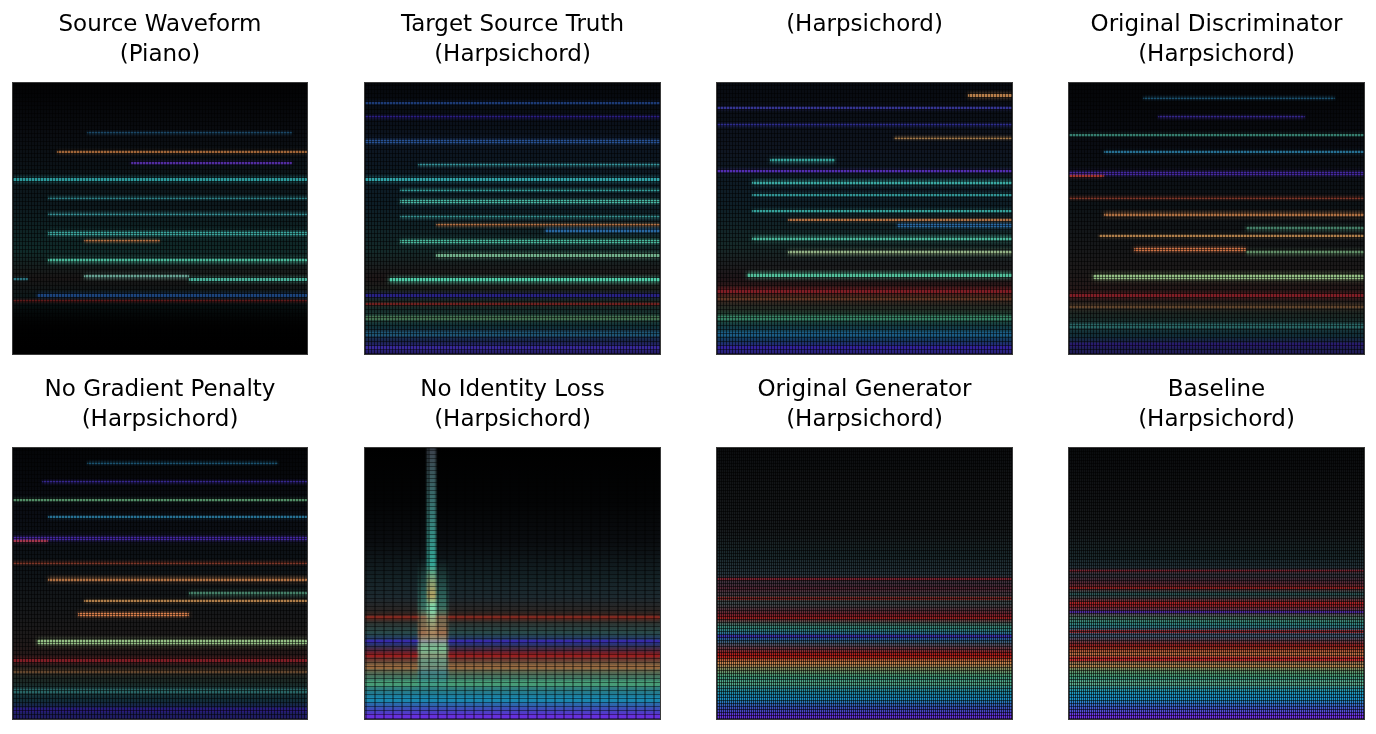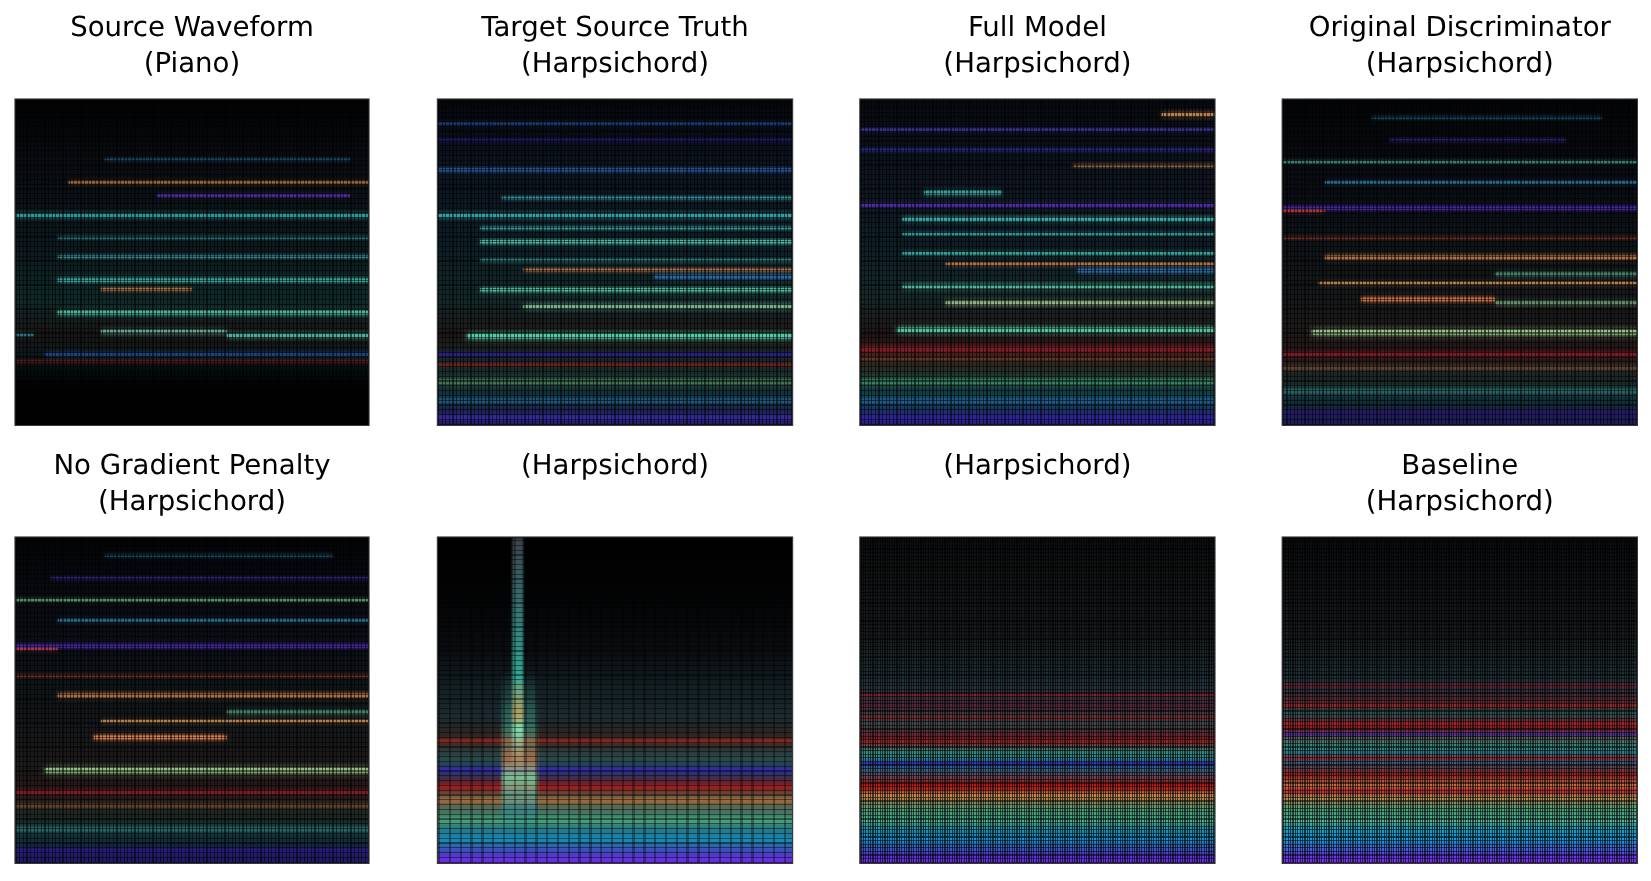--- a/index.html
+++ b/index.html
@@ -78,21 +78,20 @@
           <div class="line" style="top: 86%; left: 0%; width: 100%; height: 4px; background: rgb(74, 122, 86); box-shadow: rgb(74, 122, 86) 0px 0px 5px; opacity: 0.9;"></div>
           <div class="line" style="top: 92%; left: 0%; width: 100%; height: 4px; background: rgb(31, 90, 122); box-shadow: rgb(31, 90, 122) 0px 0px 5px; opacity: 0.9;"></div>
           <div class="line" style="top: 97%; left: 0%; width: 100%; height: 4px; background: rgb(58, 42, 160); box-shadow: rgb(58, 42, 160) 0px 0px 5px; opacity: 0.9;"></div>
         </div>
       <div class="layer noise"></div>
       <div class="layer fade"></div>
     </div>
   </div>
     <div class="panel-wrap" style="left: 684.5px; top: 0px; width: 360px; height: 734px;">
     <div class="panel-title" style="top: 8px;">
-      <span>Full Model</span>
       <span>(Harpsichord)</span>
     </div>
     <div class="spec" style="left: 32.5px; top: 83px; width: 295px; height: 271px;">
       <div class="layer bg" style="background: linear-gradient(rgb(7, 10, 16) 0%, rgb(15, 22, 34) 25%, rgb(14, 31, 40) 45%, rgb(22, 42, 42) 60%, rgb(32, 22, 26) 72%, rgb(58, 28, 26) 78%, rgb(29, 58, 47) 86%, rgb(16, 67, 90) 93%, rgb(43, 31, 122) 100%);"></div>
       <div class="layer lines">
           <div class="line" style="top: 4%; left: 85%; width: 15%; height: 3px; background: rgb(201, 138, 80); box-shadow: rgb(201, 138, 80) 0px 0px 4px; opacity: 0.9;"></div>
           <div class="line" style="top: 9%; left: 0%; width: 100%; height: 2px; background: rgb(58, 58, 160); box-shadow: rgb(58, 58, 160) 0px 0px 3px; opacity: 0.9;"></div>
           <div class="line" style="top: 15%; left: 0%; width: 100%; height: 2px; background: rgb(48, 48, 154); box-shadow: rgb(48, 48, 154) 0px 0px 3px; opacity: 0.9;"></div>
           <div class="line" style="top: 20%; left: 60%; width: 40%; height: 2px; background: rgb(176, 130, 78); box-shadow: rgb(176, 130, 78) 0px 0px 3px; opacity: 0.9;"></div>
           <div class="line" style="top: 28%; left: 18%; width: 22%; height: 3px; background: rgb(58, 176, 168); box-shadow: rgb(58, 176, 168) 0px 0px 4px; opacity: 0.9;"></div>
@@ -169,20 +168,21 @@
           <div class="line" style="top: 82%; left: 0%; width: 100%; height: 3px; background: rgb(106, 74, 48); box-shadow: rgb(106, 74, 48) 0px 0px 4px; opacity: 0.9;"></div>
           <div class="line" style="top: 89%; left: 0%; width: 100%; height: 4px; background: rgb(42, 106, 106); box-shadow: rgb(42, 106, 106) 0px 0px 5px; opacity: 0.9;"></div>
           <div class="line" style="top: 96%; left: 0%; width: 100%; height: 4px; background: rgb(42, 26, 128); box-shadow: rgb(42, 26, 128) 0px 0px 5px; opacity: 0.9;"></div>
         </div>
       <div class="layer noise"></div>
       <div class="layer fade"></div>
     </div>
   </div>
     <div class="panel-wrap" style="left: 332.5px; top: 0px; width: 360px; height: 734px;">
     <div class="panel-title" style="top: 373px;">
+      <span>No Identity Loss</span>
       <span>(Harpsichord)</span>
     </div>
     <div class="spec" style="left: 32.5px; top: 448px; width: 295px; height: 271px;">
       <div class="layer bg" style="background: linear-gradient(rgb(0, 0, 0) 0%, rgb(3, 4, 5) 20%, rgb(10, 13, 16) 35%, rgb(20, 34, 38) 48%, rgb(29, 42, 48) 55%, rgb(48, 36, 32) 62%, rgb(42, 74, 74) 68%, rgb(30, 58, 106) 72%, rgb(106, 31, 40) 76%, rgb(106, 90, 64) 80%, rgb(58, 122, 106) 86%, rgb(29, 122, 154) 92%, rgb(90, 42, 208) 100%);"></div>
       <div class="layer lines">
           <div class="line" style="top: 62%; left: 0%; width: 100%; height: 3px; background: rgb(138, 42, 32); box-shadow: rgb(138, 42, 32) 0px 0px 4px; opacity: 0.9;"></div>
           <div class="line" style="top: 71%; left: 0%; width: 100%; height: 3px; background: rgb(58, 42, 176); box-shadow: rgb(58, 42, 176) 0px 0px 4px; opacity: 0.9;"></div>
           <div class="line" style="top: 76%; left: 0%; width: 100%; height: 3px; background: rgb(160, 32, 32); box-shadow: rgb(160, 32, 32) 0px 0px 4px; opacity: 0.9;"></div>
           <div class="line" style="top: 80%; left: 0%; width: 100%; height: 4px; background: rgb(154, 106, 64); box-shadow: rgb(154, 106, 64) 0px 0px 5px; opacity: 0.9;"></div>
           <div class="line" style="top: 86%; left: 0%; width: 100%; height: 5px; background: rgb(74, 160, 120); box-shadow: rgb(74, 160, 120) 0px 0px 6px; opacity: 0.9;"></div>
@@ -190,20 +190,21 @@
           <div class="line" style="top: 98%; left: 0%; width: 100%; height: 4px; background: rgb(106, 48, 224); box-shadow: rgb(106, 48, 224) 0px 0px 5px; opacity: 0.9;"></div>
           <div class="vbar" style="left: 21%; width: 3%; height: 72%; background: linear-gradient(rgba(200, 220, 255, 0.3), rgba(60, 200, 180, 0.8) 60%, rgba(255, 150, 60, 0.9) 76%, rgba(160, 255, 200, 0.95) 82%, rgba(0, 0, 0, 0) 100%); filter: blur(1px);"></div>
           <div class="vbar" style="left: 18%; width: 10%; height: 90%; background: linear-gradient(rgba(0, 0, 0, 0) 45%, rgba(80, 200, 170, 0.45) 65%, rgba(255, 140, 80, 0.55) 76%, rgba(150, 255, 180, 0.7) 82%, rgba(40, 160, 200, 0.4) 92%, rgba(0, 0, 0, 0) 100%); filter: blur(1px);"></div>
         </div>
       <div class="layer noise" style="background-image: repeating-linear-gradient(90deg, rgba(0, 0, 0, 0.35) 0px, rgba(0, 0, 0, 0.35) 2px, rgba(0, 0, 0, 0) 2px, rgba(0, 0, 0, 0) 9px), repeating-linear-gradient(0deg, rgba(0, 0, 0, 0.45) 0px, rgba(0, 0, 0, 0.45) 1px, rgba(0, 0, 0, 0) 1px, rgba(0, 0, 0, 0) 4px);"></div>
       <div class="layer fade"></div>
     </div>
   </div>
     <div class="panel-wrap" style="left: 684.5px; top: 0px; width: 360px; height: 734px;">
     <div class="panel-title" style="top: 373px;">
+      <span>Original Generator</span>
       <span>(Harpsichord)</span>
     </div>
     <div class="spec" style="left: 32.5px; top: 448px; width: 295px; height: 271px;">
       <div class="layer bg" style="background: linear-gradient(rgb(12, 14, 16) 0%, rgb(20, 22, 24) 15%, rgb(24, 28, 30) 30%, rgb(28, 44, 48) 40%, rgb(42, 58, 68) 48%, rgb(90, 42, 58) 52%, rgb(42, 90, 90) 56%, rgb(122, 32, 48) 62%, rgb(58, 138, 122) 66%, rgb(26, 122, 160) 70%, rgb(160, 32, 32) 76%, rgb(192, 122, 72) 79%, rgb(74, 160, 120) 84%, rgb(26, 138, 176) 91%, rgb(90, 42, 208) 100%);"></div>
       <div class="layer lines">
           <div class="line" style="top: 48%; left: 0%; width: 100%; height: 2px; background: rgb(160, 32, 48); box-shadow: rgb(160, 32, 48) 0px 0px 3px; opacity: 0.75;"></div>
           <div class="line" style="top: 55%; left: 0%; width: 100%; height: 3px; background: rgb(160, 32, 32); box-shadow: rgb(160, 32, 32) 0px 0px 4px; opacity: 0.75;"></div>
           <div class="line" style="top: 62%; left: 0%; width: 100%; height: 3px; background: rgb(176, 32, 32); box-shadow: rgb(176, 32, 32) 0px 0px 4px; opacity: 0.75;"></div>
           <div class="line" style="top: 69%; left: 0%; width: 100%; height: 3px; background: rgb(74, 32, 192); box-shadow: rgb(74, 32, 192) 0px 0px 4px; opacity: 0.75;"></div>
           <div class="line" style="top: 76%; left: 0%; width: 100%; height: 4px; background: rgb(192, 26, 26); box-shadow: rgb(192, 26, 26) 0px 0px 5px; opacity: 0.75;"></div>

